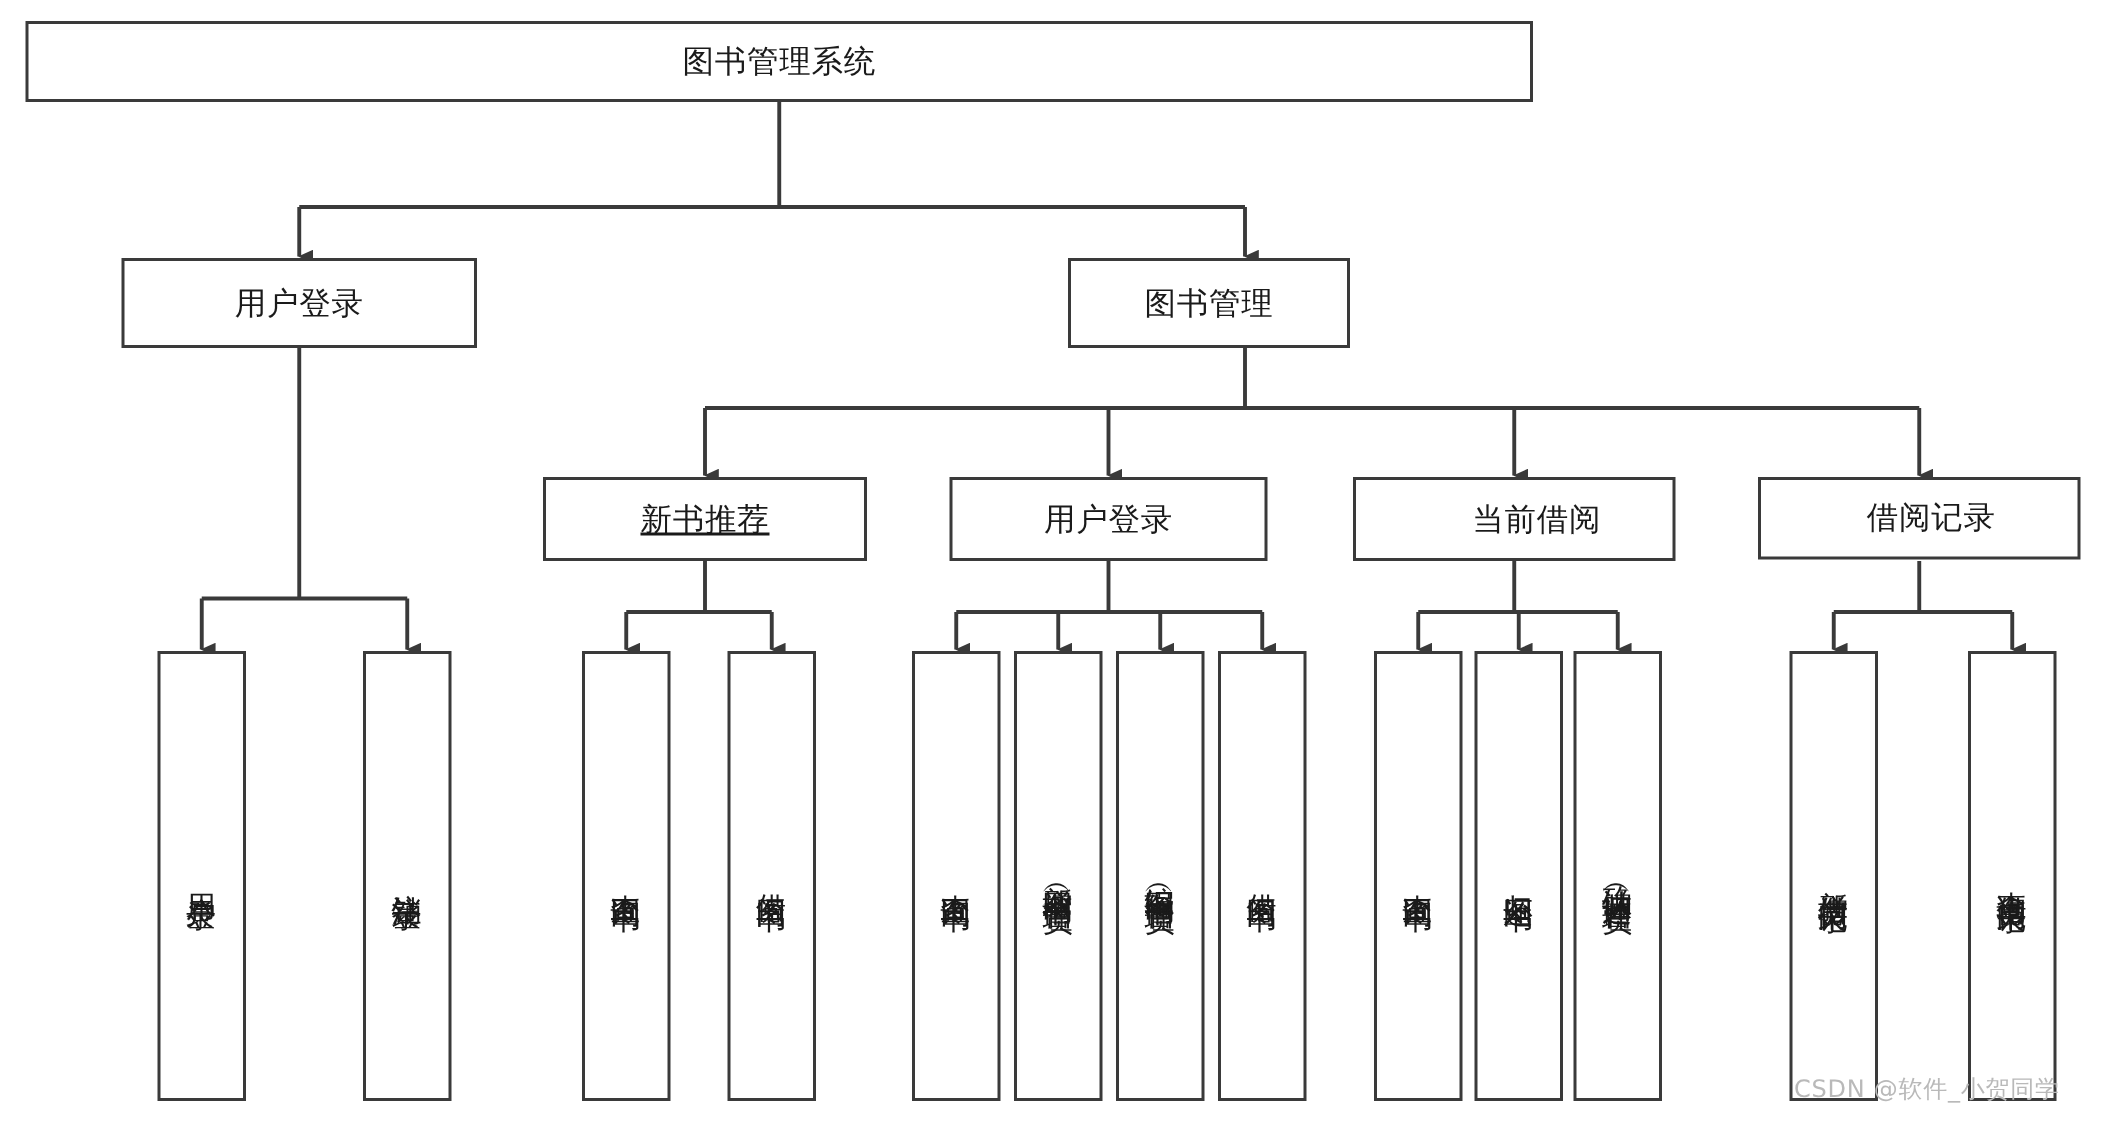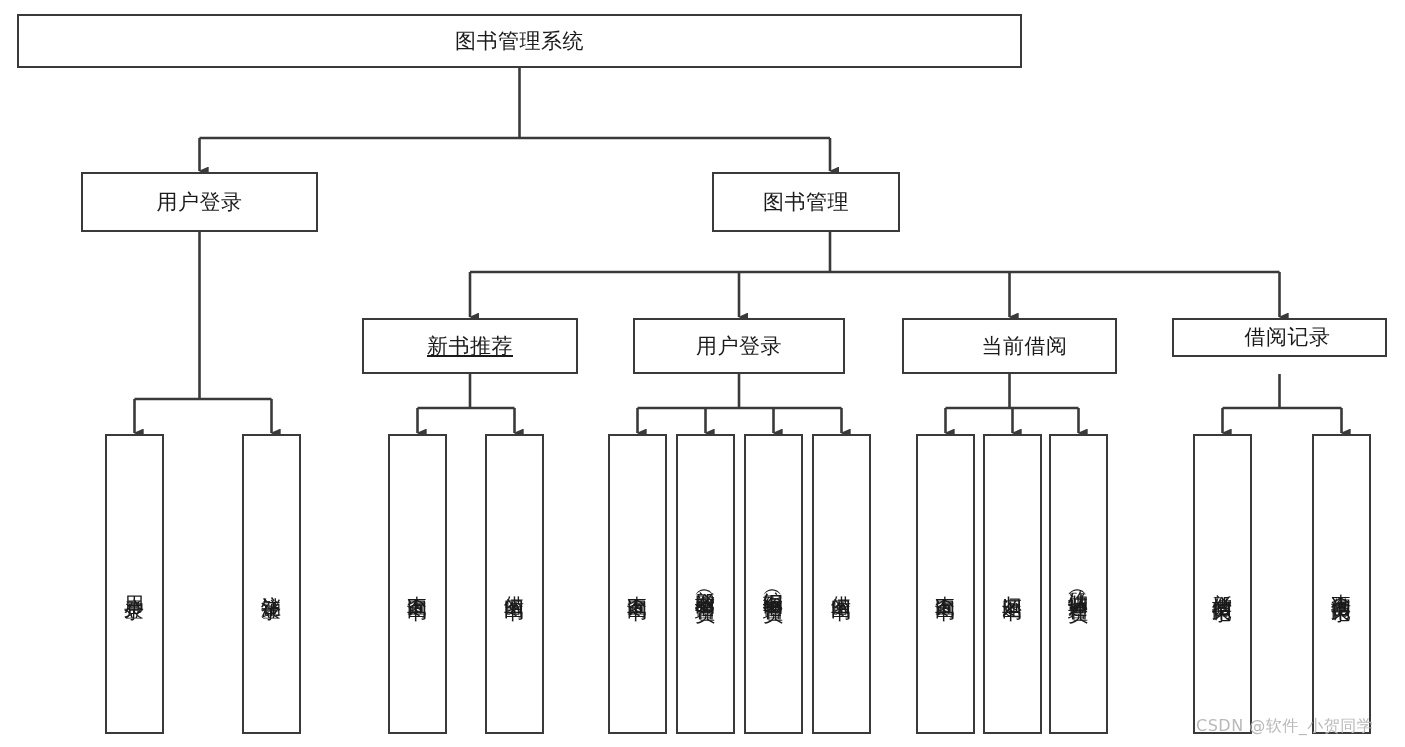--- a/index.html
+++ b/index.html
@@ -133,21 +133,21 @@
   <div id="level3-container">
       <div class="node horizontal" id="node-new-book-recommend" style="left: 362px; top: 318px; width: 216px; height: 56px; text-decoration: underline;">
         <span class="node-label">新书推荐</span>
       </div>
       <div class="node horizontal" id="node-book-borrow" style="left: 633px; top: 318px; width: 212px; height: 56px;">
         <span class="node-label">用户登录</span>
       </div>
       <div class="node horizontal" id="node-current-borrow" style="left: 902px; top: 318px; width: 215px; height: 56px; padding-left: 30px;">
         <span class="node-label">当前借阅</span>
       </div>
-      <div class="node horizontal" id="node-borrow-record" style="left: 1172px; top: 318px; width: 215px; height: 39px; padding-left: 16px;">
+      <div class="node horizontal" id="node-borrow-record" style="left: 1172px; top: 318px; width: 215px; height: 55px; padding-left: 16px;">
         <span class="node-label">借阅记录</span>
       </div>
     </div>
 
   <div id="leaf-container">
       <div class="node vertical" id="node-leaf-user-login" style="left: 105px; top: 434px; width: 59px; height: 300px;">
         <span class="node-label">用户登录</span>
       </div>
       <div class="node vertical" id="node-leaf-user-logout" style="left: 242px; top: 434px; width: 59px; height: 300px;">
         <span class="node-label">注销登录</span>

